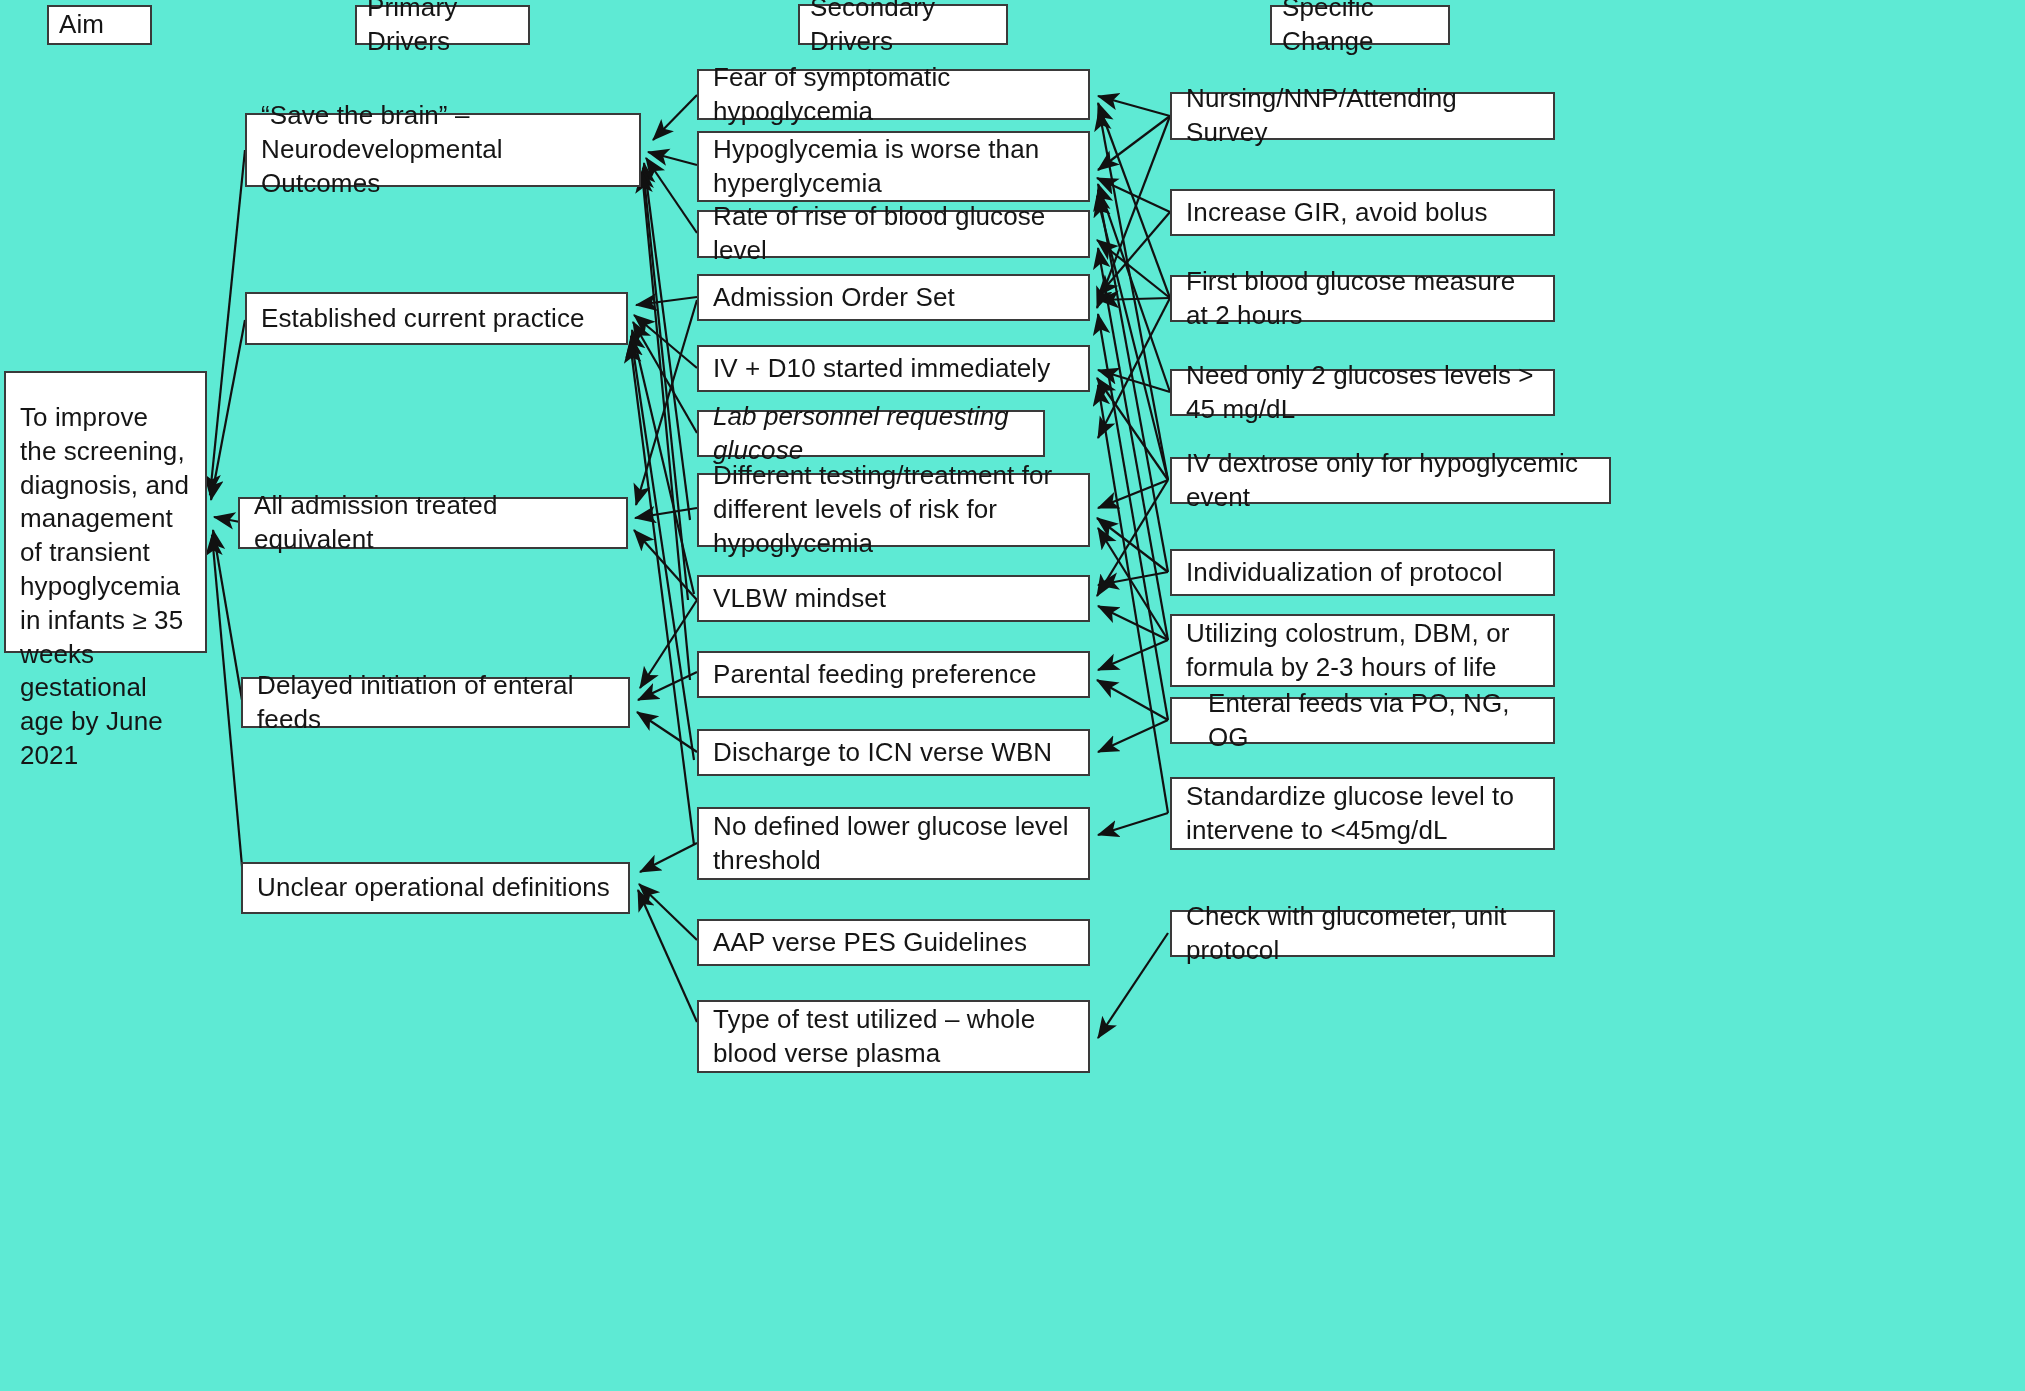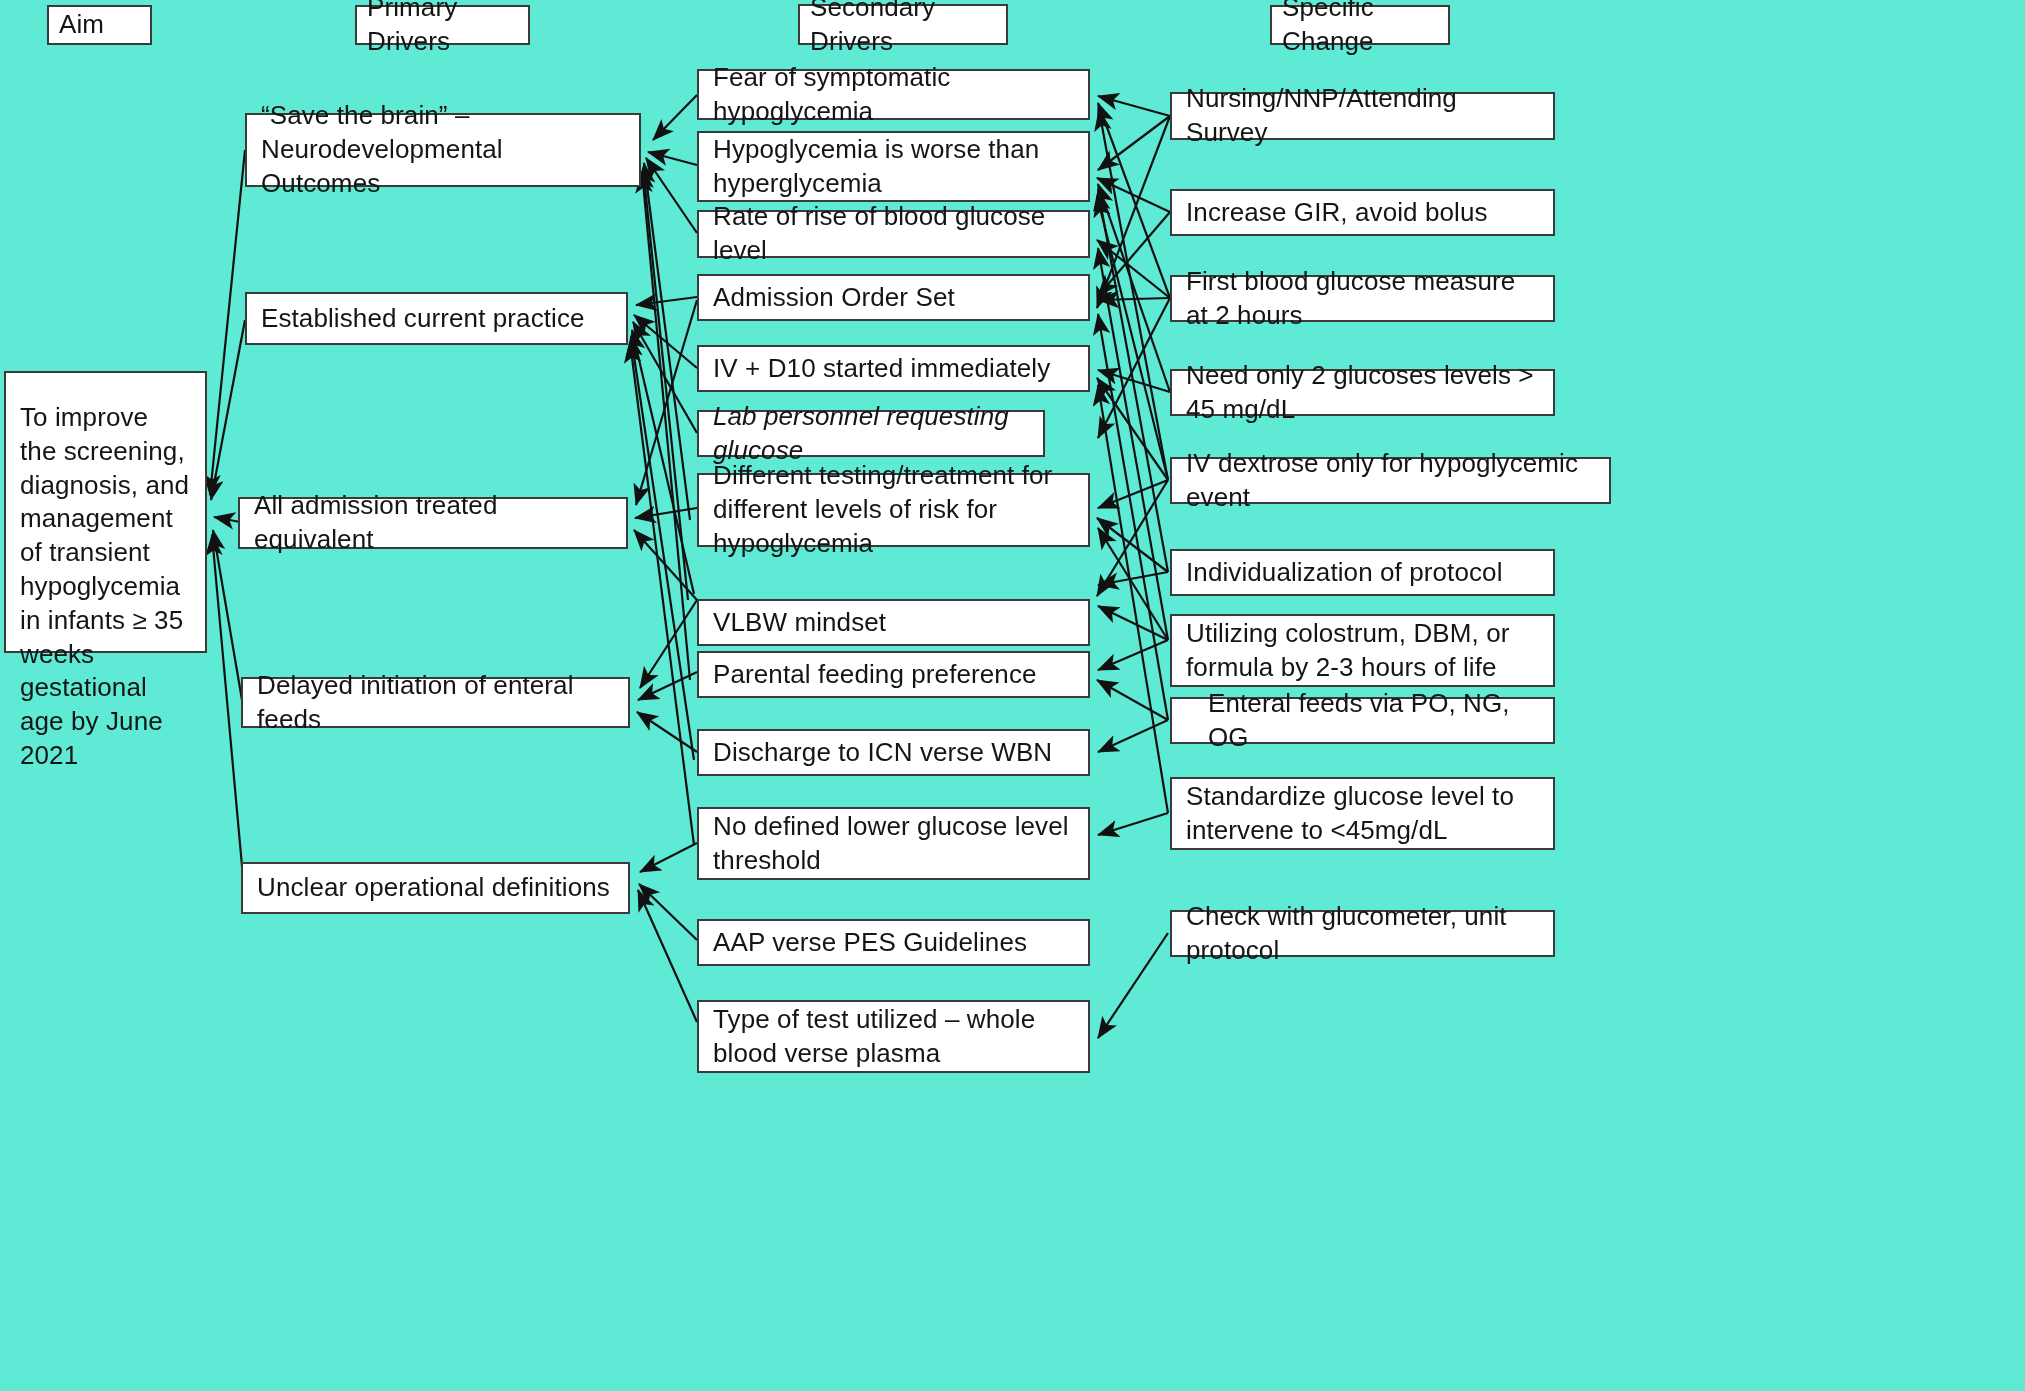--- a/index.html
+++ b/index.html
@@ -194,21 +194,21 @@
   </div>
   <div class="node" style="left:697px; top:345px; width:393px; height:47px;">
     <span class="txt">IV + D10 started immediately</span>
   </div>
   <div class="node" style="left:697px; top:410px; width:348px; height:47px;font-style:italic;">
     <span class="txt">Lab personnel requesting glucose</span>
   </div>
   <div class="node" style="left:697px; top:473px; width:393px; height:74px;">
     <span class="txt">Different testing/treatment for different levels of risk for hypoglycemia</span>
   </div>
-  <div class="node" style="left:697px; top:575px; width:393px; height:47px;margin-top:24px;">
+  <div class="node" style="left:697px; top:575px; width:393px; height:47px;">
     <span class="txt">VLBW mindset</span>
   </div>
   <div class="node" style="left:697px; top:651px; width:393px; height:47px;">
     <span class="txt">Parental feeding preference</span>
   </div>
   <div class="node" style="left:697px; top:729px; width:393px; height:47px;">
     <span class="txt">Discharge to ICN verse WBN</span>
   </div>
   <div class="node" style="left:697px; top:807px; width:393px; height:73px;">
     <span class="txt">No defined lower glucose level threshold</span>

